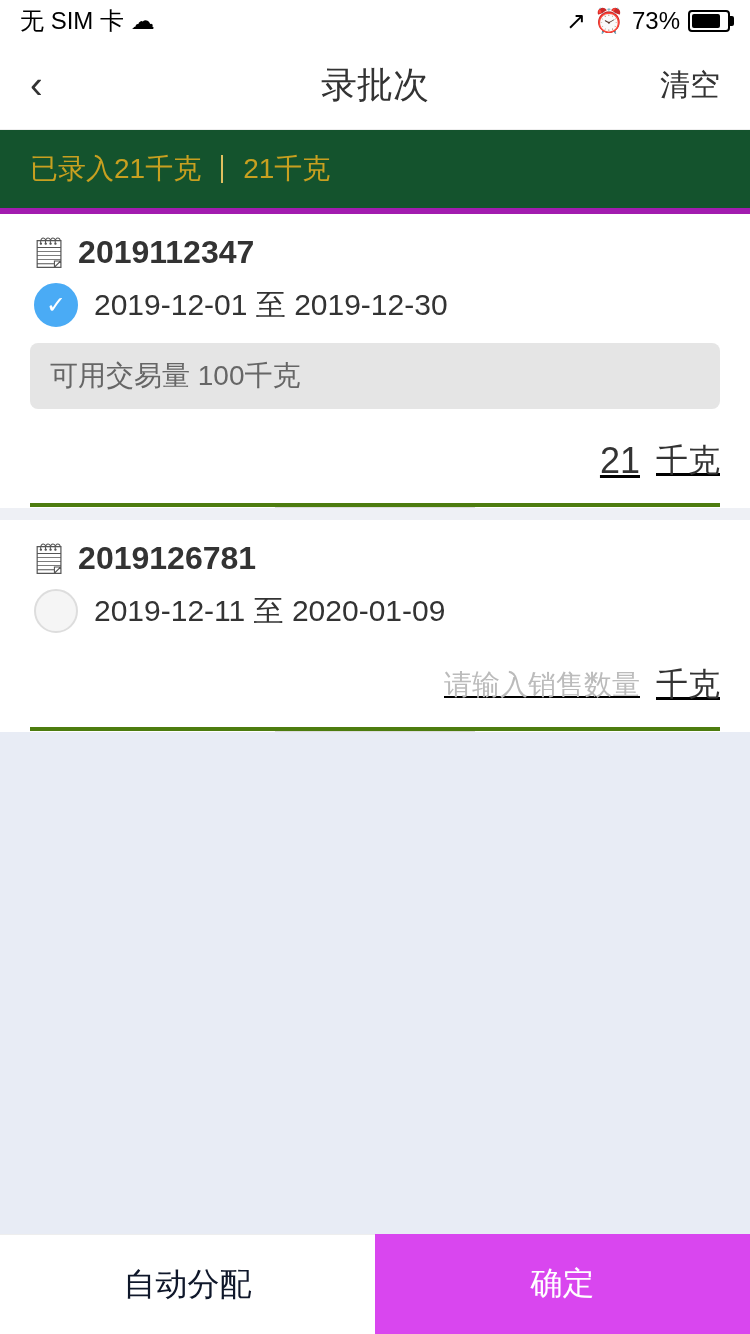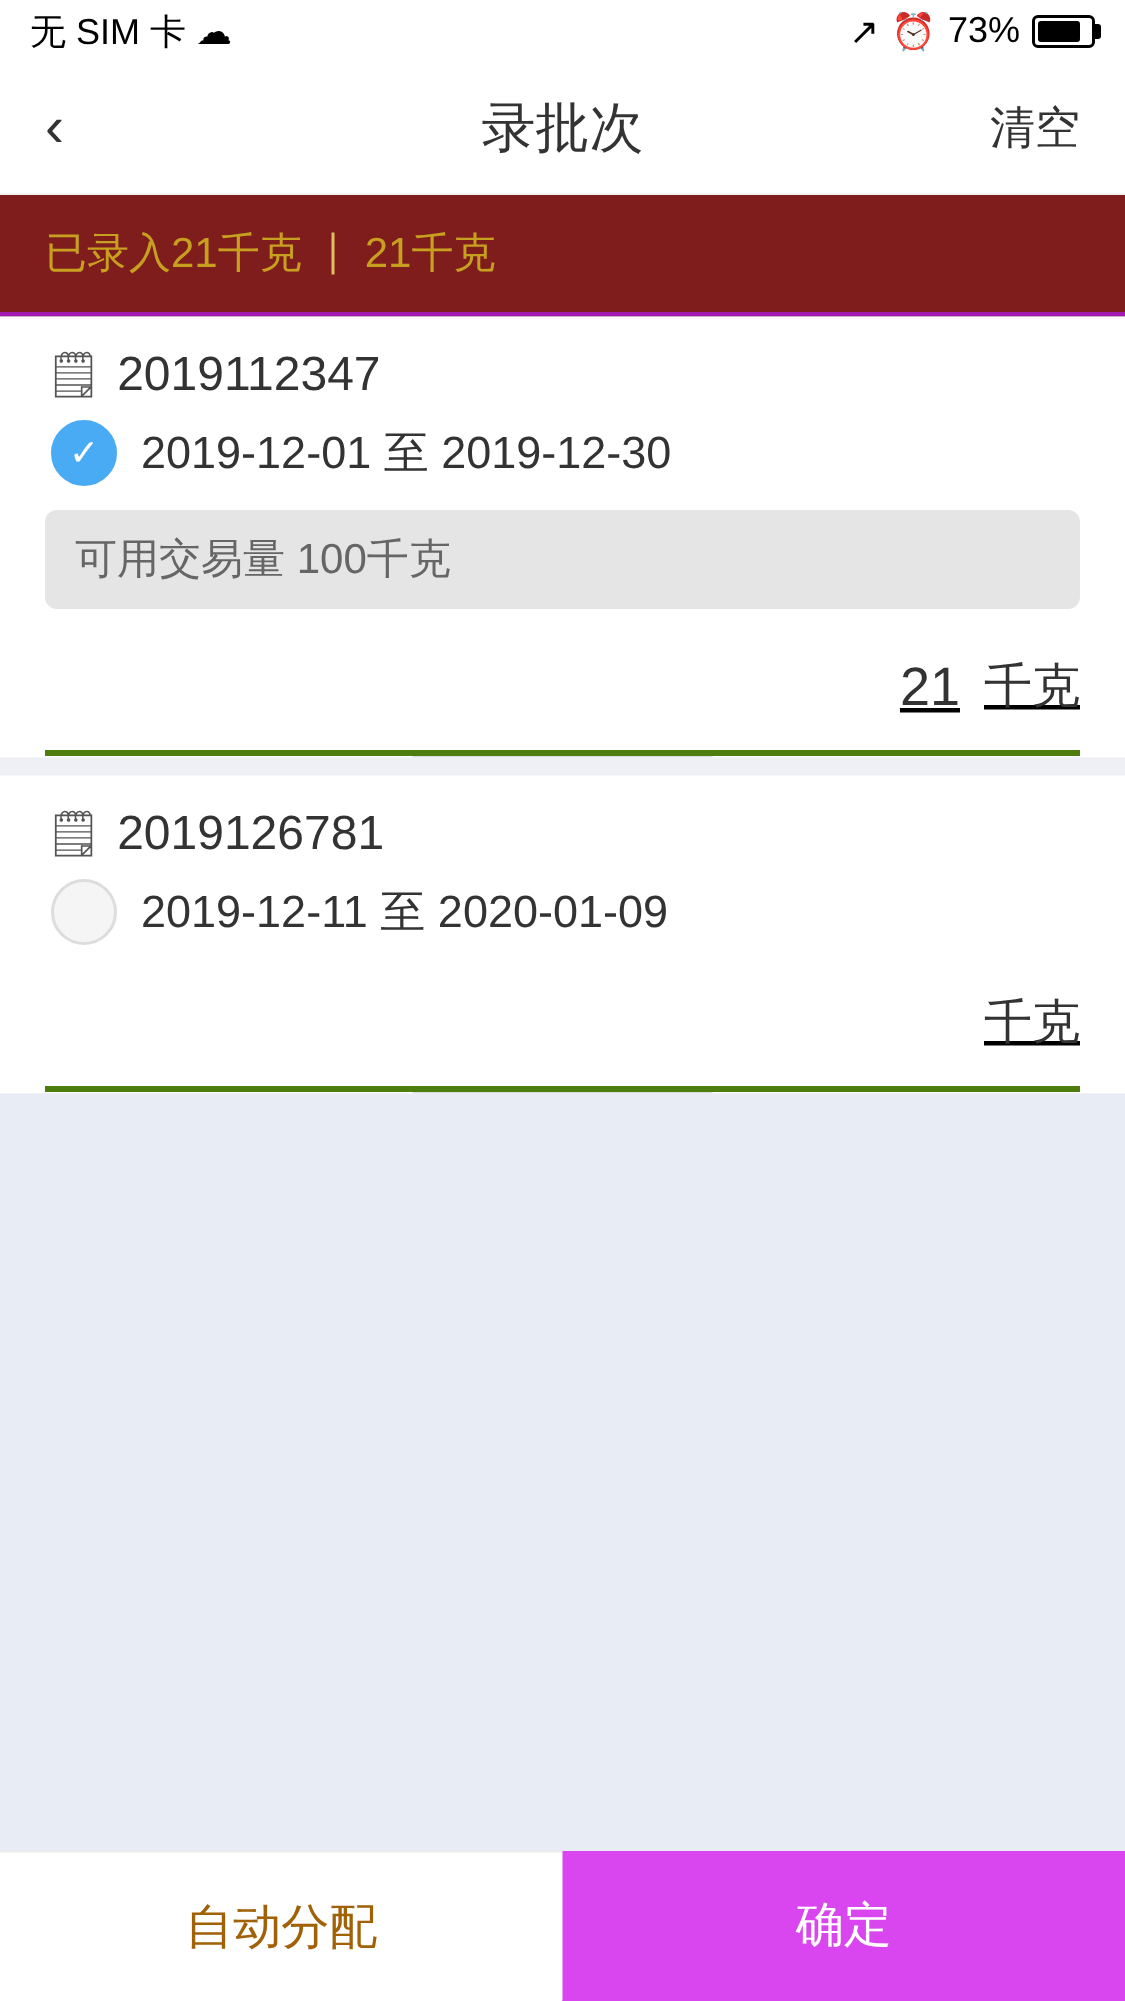--- a/index.html
+++ b/index.html
@@ -92,26 +92,26 @@
       color: #333;
     }
     .nav-clear {
       font-size: 30px;
       color: #333;
       cursor: pointer;
     }
 
     
     .info-banner {
-      background: #7f1d1d;
+      background: #14532d;
       padding: 20px 30px;
       display: flex;
       align-items: center;
       gap: 20px;
-      border-bottom: 3px solid #a21caf;
+      border-bottom: 6px solid #a21caf;
     }
     .info-tag {
       color: #c8a020;
       font-size: 28px;
     }
     .info-divider {
       width: 2px;
       height: 28px;
       background: #e0c060;
     }
@@ -132,21 +132,21 @@
       gap: 10px;
       margin-bottom: 12px;
     }
     .batch-id-icon {
       font-size: 30px;
       color: #555;
     }
     .batch-id {
       font-size: 32px;
       color: #333;
-      font-weight: 400;
+      font-weight: 700;
     }
     .batch-date-row {
       display: flex;
       align-items: center;
       gap: 16px;
       margin-bottom: 16px;
       padding-left: 4px;
     }
     .radio-circle {
       width: 44px;
@@ -234,21 +234,21 @@
       height: 100px;
       display: flex;
     }
     .footer-auto {
       flex: 1;
       background: #fff;
       display: flex;
       align-items: center;
       justify-content: center;
       font-size: 32px;
-      color: #a16207;
+      color: #0f172a;
       border-top: 1px solid #eee;
       cursor: pointer;
     }
     .footer-confirm {
       flex: 1;
       background: #d946ef;
       display: flex;
       align-items: center;
       justify-content: center;
       font-size: 32px;
@@ -318,20 +318,21 @@
   <div class="batch-item">
     <div class="batch-header">
       <span class="batch-id-icon">🗒</span>
       <span class="batch-id">2019126781</span>
     </div>
     <div class="batch-date-row">
       <div class="radio-circle"></div>
       <span class="batch-date">2019-12-11 至 2020-01-09</span>
     </div>
     <div class="quantity-row">
+      <span class="quantity-placeholder">请输入销售数量</span>
       <span class="quantity-unit">千克</span>
     </div>
     <div class="separator-line"></div>
   </div>
 
   <div class="bottom-empty"></div>
 
   <div class="footer">
     <div class="footer-auto">自动分配</div>
     <div class="footer-confirm">确定</div>

